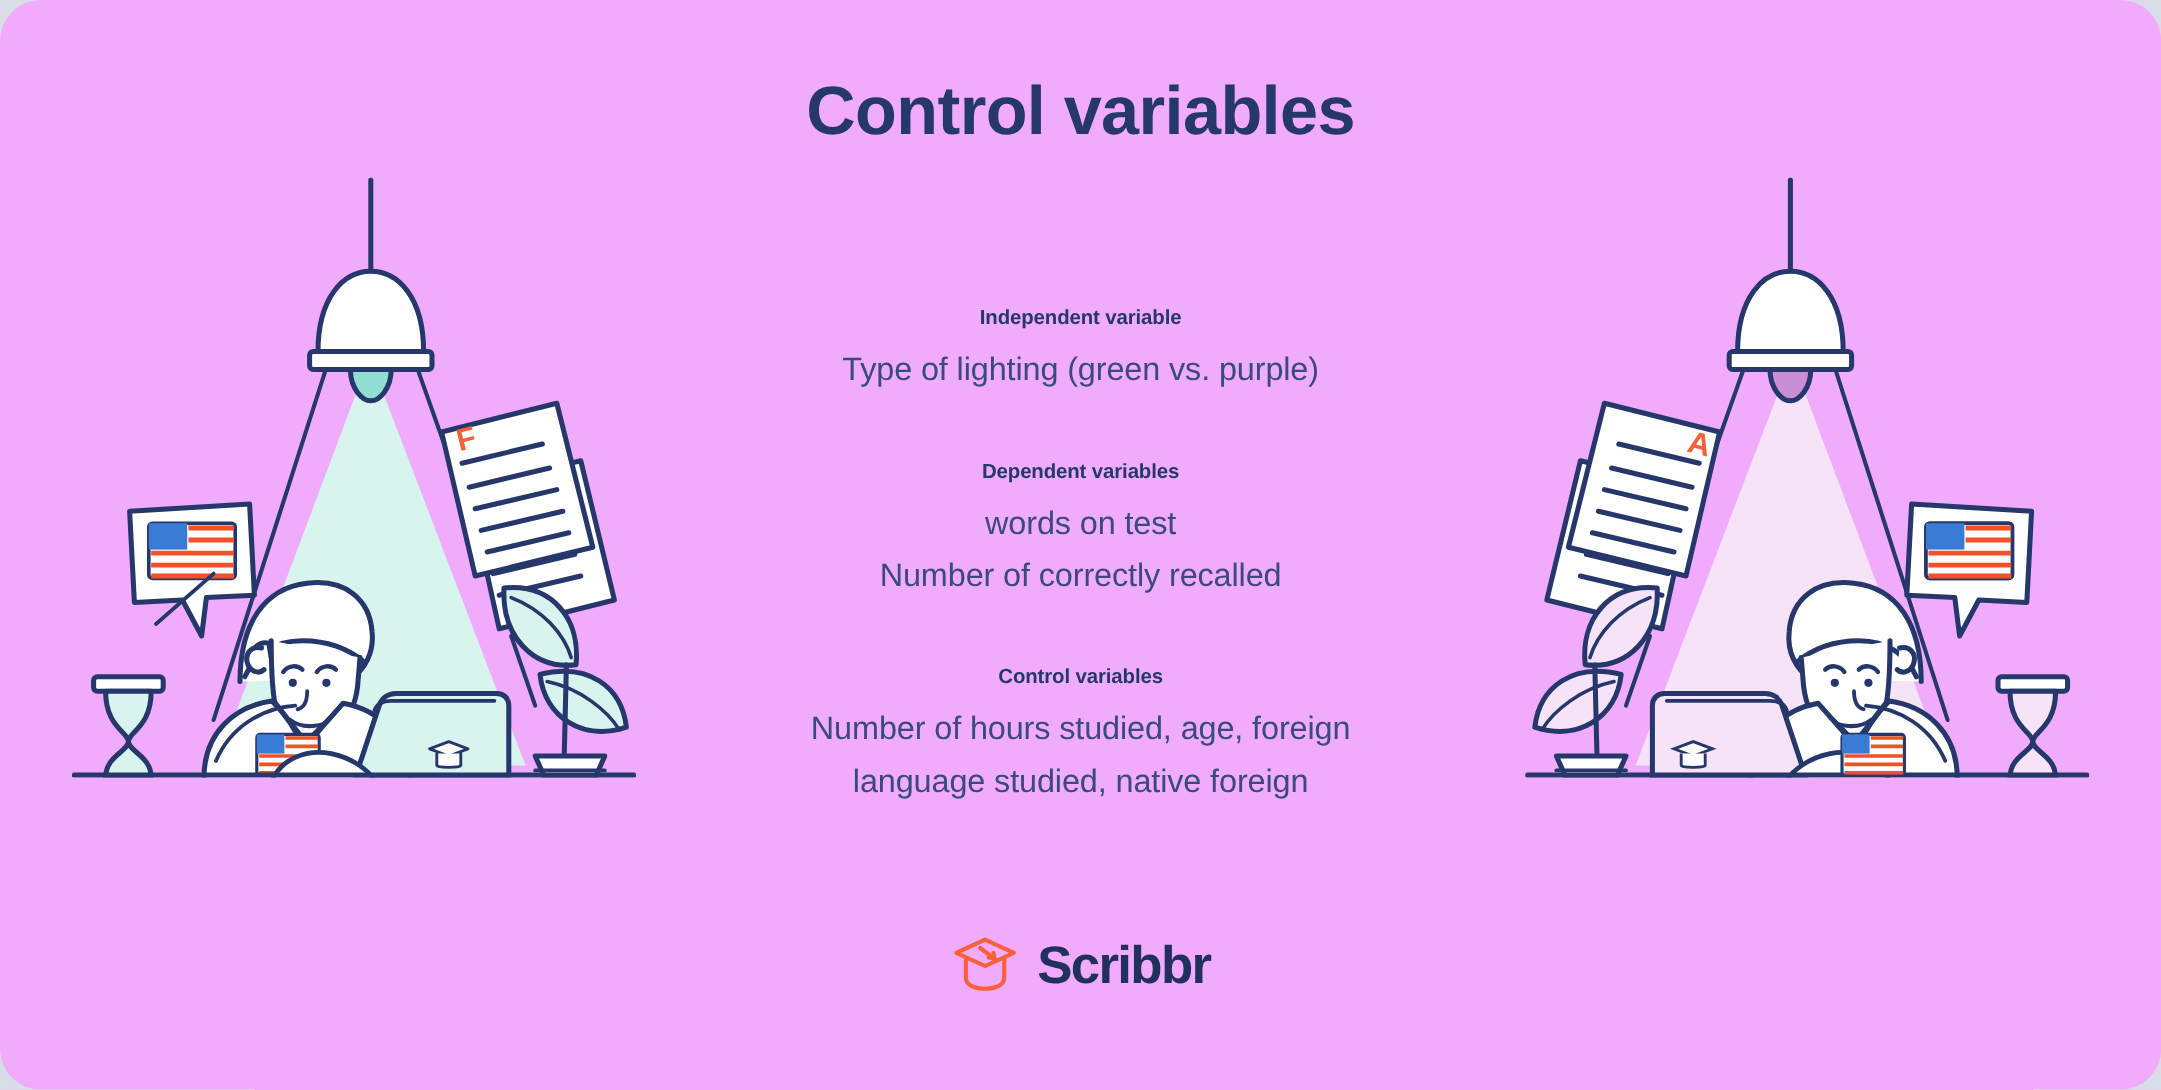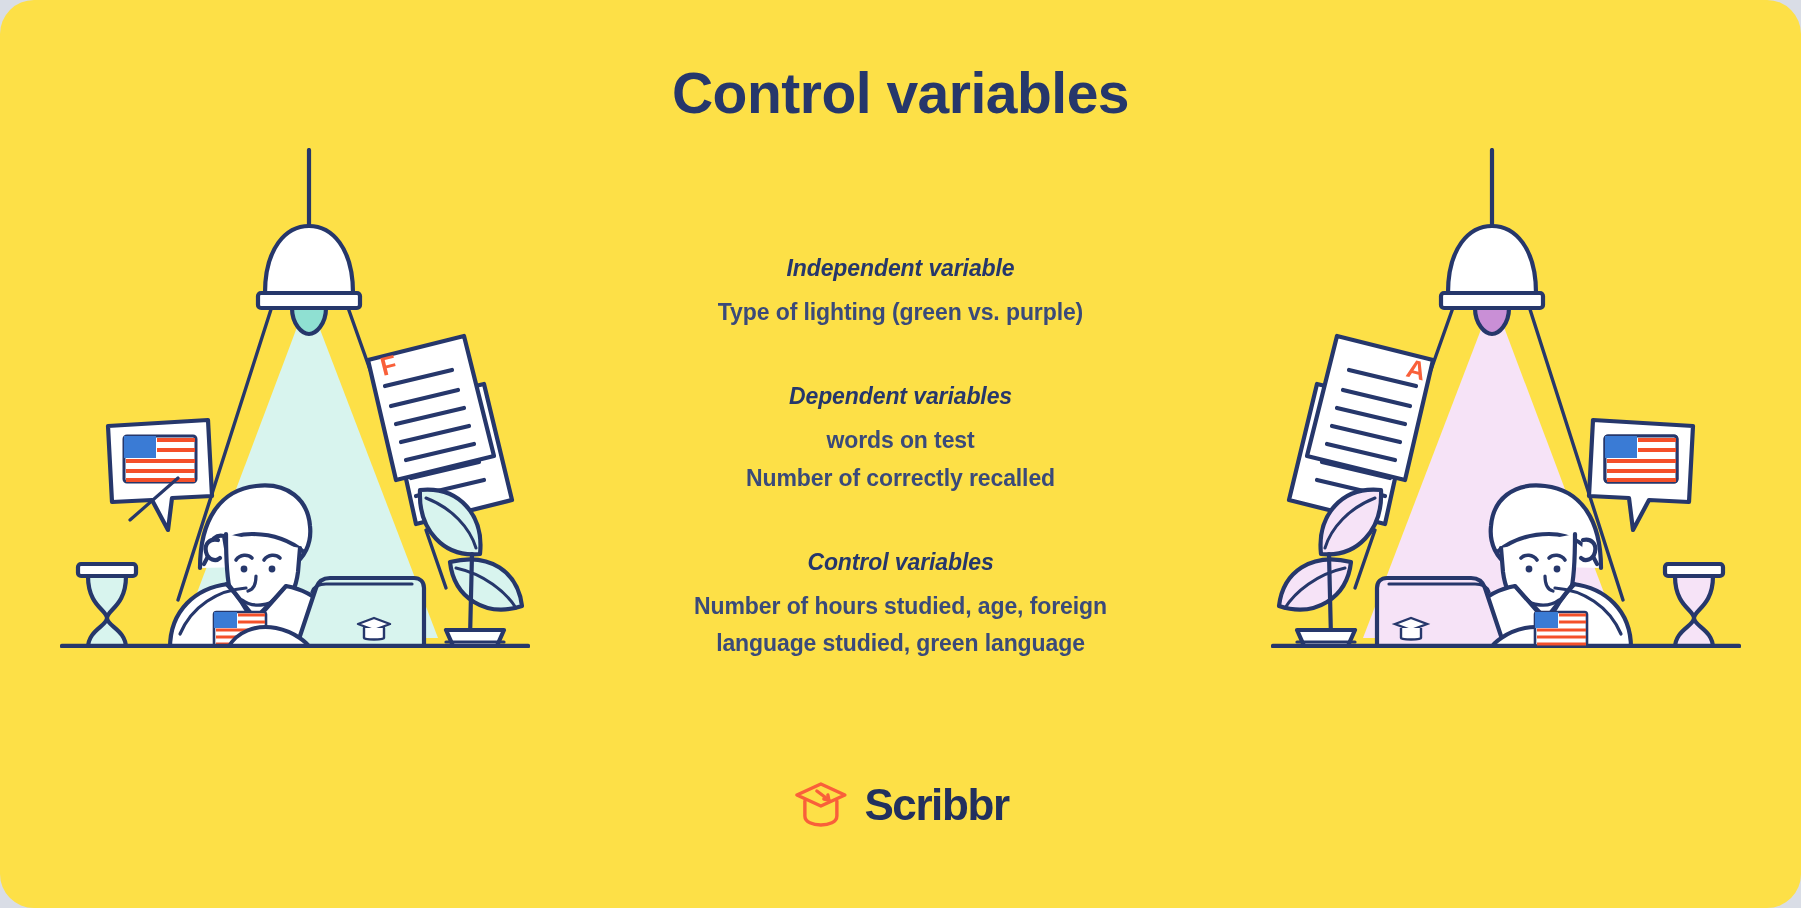--- a/index.html
+++ b/index.html
@@ -5,21 +5,21 @@
   html, body {
     margin: 0;
     padding: 0;
     background: #d9dde6;
     font-family: "Liberation Sans", sans-serif;
   }
   #infographic-card {
     position: relative;
     width: 1801px;
     height: 908px;
-    background: #fde047;
+    background: #f0abfc;
     border-radius: 34px;
     overflow: hidden;
     box-sizing: border-box;
   }
 
   
   #page-title {
     position: absolute;
     top: 62px;
     left: 0;
@@ -38,30 +38,29 @@
     left: 50%;
     transform: translateX(-50%);
     top: 255px;
     width: 520px;
     text-align: center;
     color: #2b3a6b;
   }
   .var-block { margin-bottom: 52px; }
   .var-block:last-child { margin-bottom: 0; }
   .var-heading {
-    font-size: 23px;
+    font-size: 17px;
     font-weight: bold;
     color: #26376b;
     letter-spacing: -0.1px;
     margin-bottom: 12px;
-    font-style: italic;
   }
   .var-desc {
-    font-size: 23px;
-    font-weight: bold;
+    font-size: 27px;
+    font-weight: normal;
     color: #3a4a7a;
     line-height: 1.62;
     letter-spacing: -0.1px;
   }
 
   
   #scribbr-logo {
     position: absolute;
     left: 50%;
     transform: translateX(-50%);
@@ -337,21 +336,21 @@
       <div class="var-desc">
         <div>words on test</div>
         <div>Number of correctly recalled</div>
       </div>
     </div>
 
     <div class="var-block">
       <div class="var-heading">Control variables</div>
       <div class="var-desc">
         <div>Number of hours studied, age, foreign</div>
-        <div>language studied, green language</div>
+        <div>language studied, native foreign</div>
       </div>
     </div>
 
   </div>
 
   <div id="scribbr-logo">
     <span>
       <svg width="56" height="50" viewBox="0 0 56 50" xmlns="http://www.w3.org/2000/svg">
         <g fill="none" stroke="#f9603a" stroke-width="3.4" stroke-linecap="round" stroke-linejoin="round">
           <path d="M28 6 L52 17 L28 28 L4 17 Z"></path>

